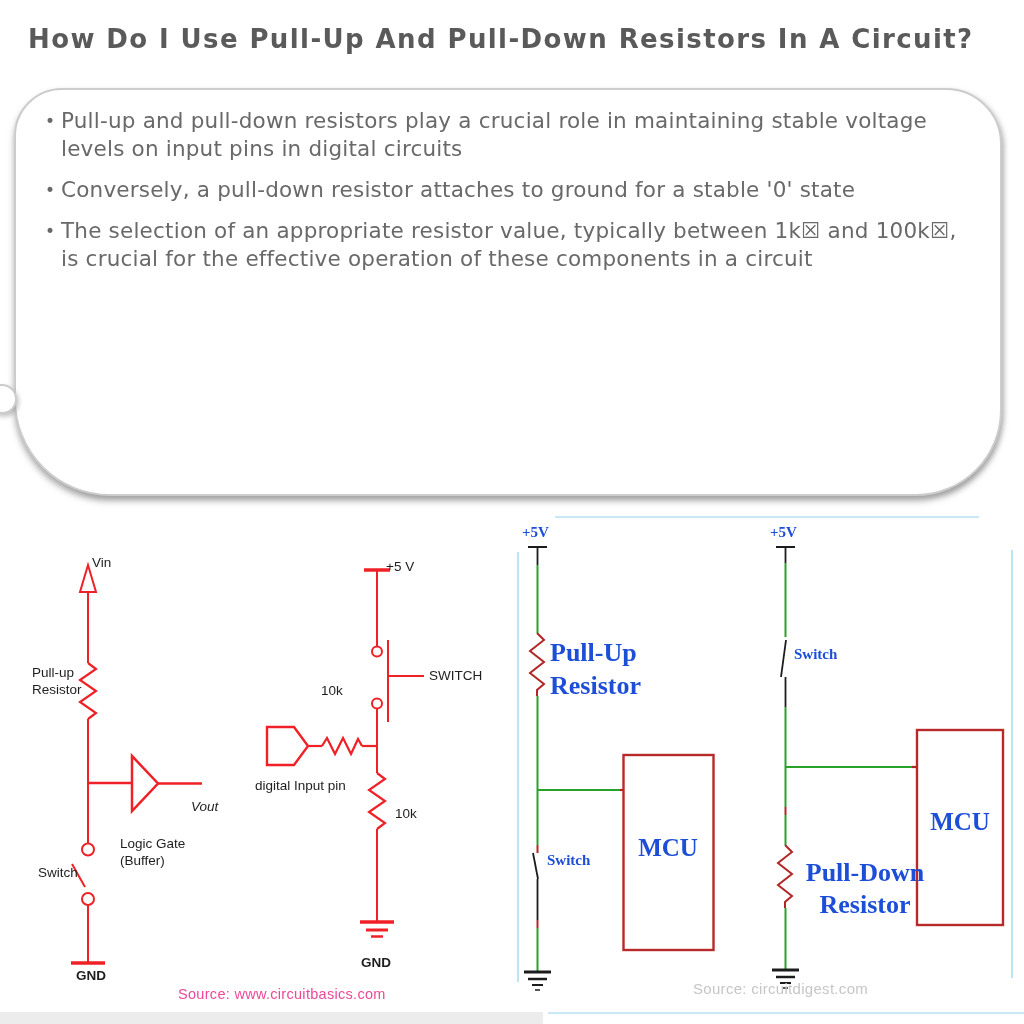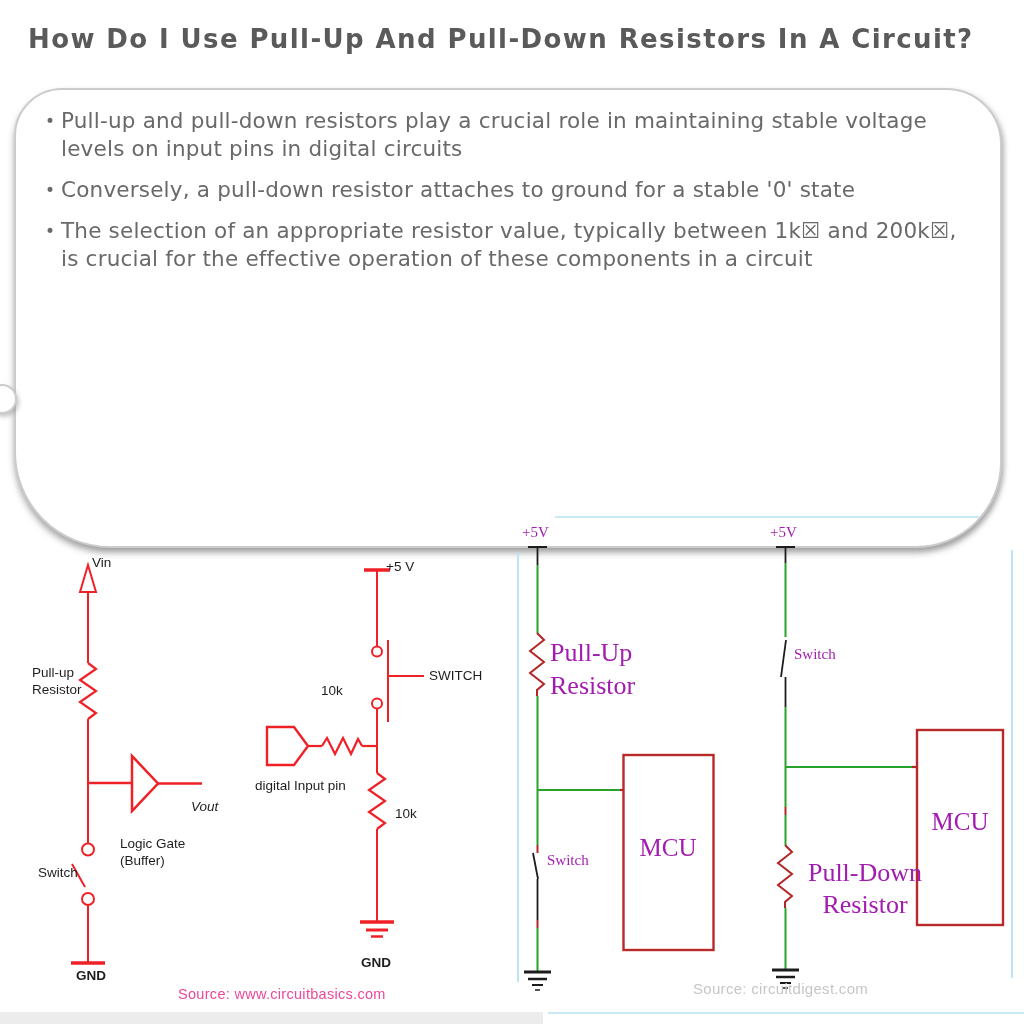--- a/index.html
+++ b/index.html
@@ -8,21 +8,21 @@
 
   
   .page-title{
     position:absolute;left:28px;top:24px;width:990px;
     font-size:26px;font-weight:700;letter-spacing:1.4px;
     color:#5a5a5a;margin:0;
   }
 
   
   .bubble{
-    position:absolute;left:14px;top:88px;width:988px;height:460px;
+    position:absolute;left:14px;top:88px;width:988px;height:408px;
     background:#ffffff;
     border:2px solid #cccccc;
     border-radius:48px 56px 86px 96px;
     box-shadow:0 5px 6px rgba(110,110,110,.55), 3px 2px 4px rgba(160,160,160,.35);
     box-sizing:border-box;
   }
   .bubble-tail{
     position:absolute;left:-13px;top:384px;width:26px;height:26px;
     background:#fff;border:2px solid #cccccc;border-radius:50%;
     box-shadow:2px 3px 4px rgba(130,130,130,.45);
@@ -37,34 +37,34 @@
   .bubble li::before{
     content:"•";position:absolute;left:1px;top:0;font-size:17px;color:#696969;
   }
 
   
   .fig{position:absolute;}
   .fig svg{position:absolute;left:0;top:0;}
   .lbl{position:absolute;color:#1e1e1e;font-size:13.5px;line-height:17px;
        white-space:pre-line;font-family:"Liberation Sans",sans-serif;}
   .lbl.b{font-weight:700;}
-  .serif{font-family:"Liberation Serif","DejaVu Serif",serif;font-weight:400;color:#a21caf;}
+  .serif{font-family:"Liberation Serif","DejaVu Serif",serif;font-weight:700;color:#1d4ed8;}
   .src{color:#ec4899;font-size:14.5px;font-weight:400;letter-spacing:.3px;}
   .bottom-strip{position:absolute;left:0;top:1012px;width:543px;height:12px;background:#ececec;}
 </style>
 </head>
 <body>
 
 <h1 class="page-title">How Do I Use Pull-Up And Pull-Down Resistors In A Circuit?</h1>
 
 <div class="bubble">
   <ul>
     <li><span>Pull-up and pull-down resistors play a crucial role in maintaining stable voltage levels on input pins in digital circuits</span></li>
     <li><span>Conversely, a pull-down resistor attaches to ground for a stable '0' state</span></li>
-    <li><span>The selection of an appropriate resistor value, typically between 1k☒ and 200k☒, is crucial for the effective operation of these components in a circuit</span></li>
+    <li><span>The selection of an appropriate resistor value, typically between 1k☒ and 100k☒, is crucial for the effective operation of these components in a circuit</span></li>
   </ul>
 </div>
 <div class="bubble-tail"></div>
 
 <div class="fig" style="left:0;top:530px;width:517px;height:485px;">
 
   <svg width="517" height="485" viewBox="0 0 517 485" fill="none">
 
     <polygon points="88,35 80,62 96,62" stroke="#ef2127" stroke-width="2" fill="none"></polygon>
     <line x1="88" y1="62" x2="88" y2="133" stroke="#ef2127" stroke-width="2"></line>

